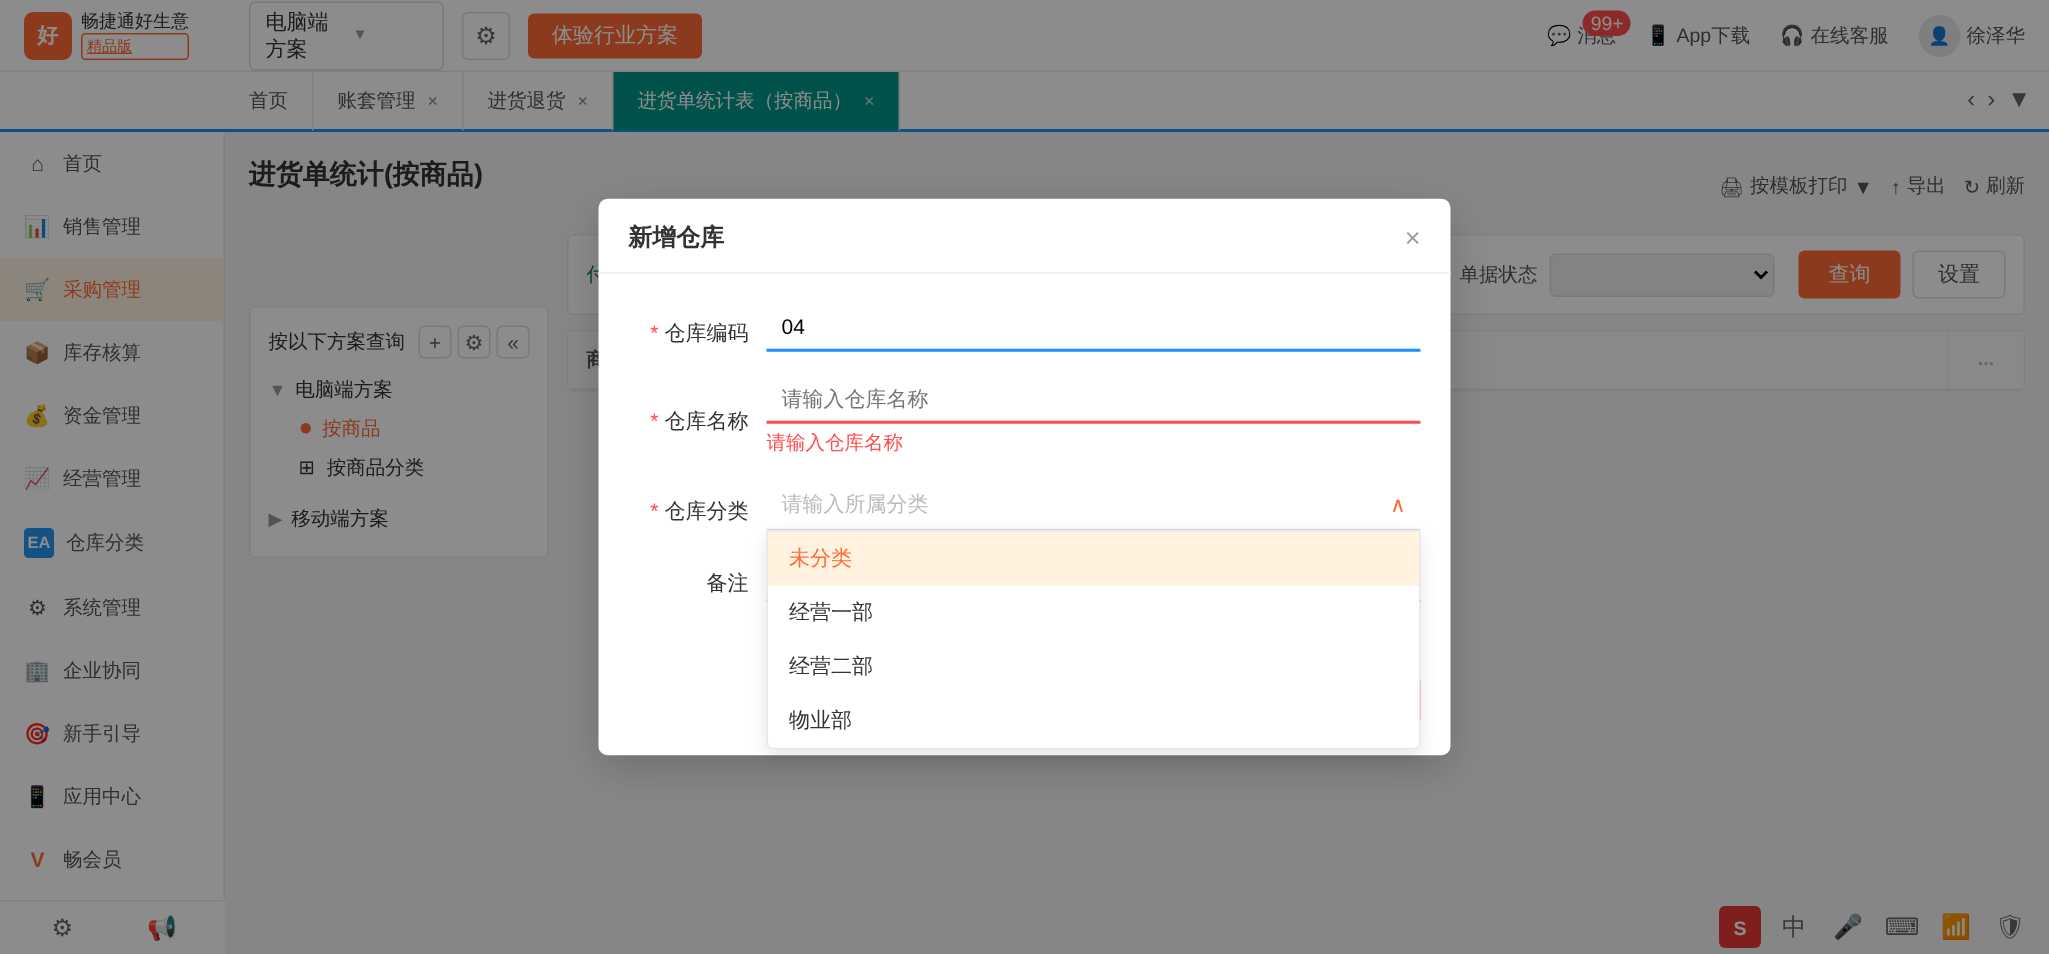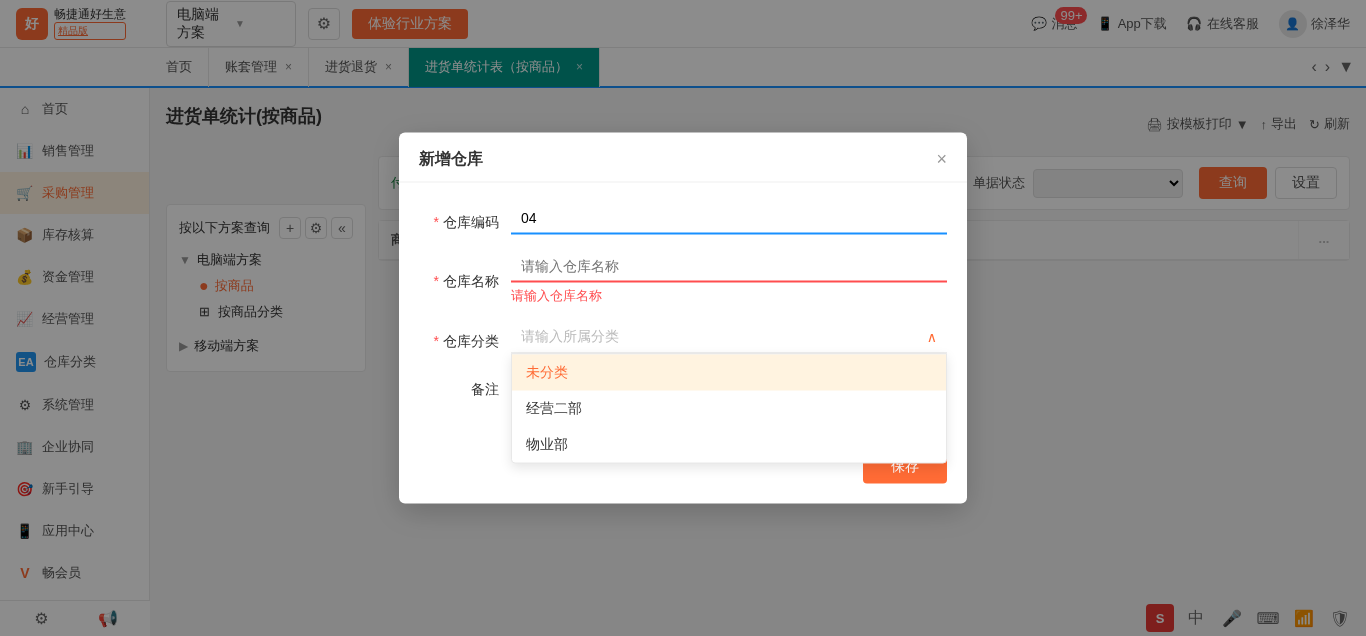--- a/index.html
+++ b/index.html
@@ -755,20 +755,21 @@
       <div class="dialog-form-label">
         <span class="required-star">*</span><span>仓库分类</span>
       </div>
       <div class="dropdown-container">
         <div class="dropdown-trigger">
           <span class="placeholder">请输入所属分类</span>
           <span class="dropdown-arrow">∧</span>
         </div>
         <div class="dropdown-list">
           <div class="dropdown-item selected">未分类</div>
+          <div class="dropdown-item">经营一部</div>
           <div class="dropdown-item">经营二部</div>
           <div class="dropdown-item">物业部</div>
         </div>
       </div>
     </div>
 
     <div class="dialog-form-row">
       <div class="dialog-form-label">备注</div>
       <div style="flex:1;">
         <input class="dialog-input" type="text" style="width: 100%;">

